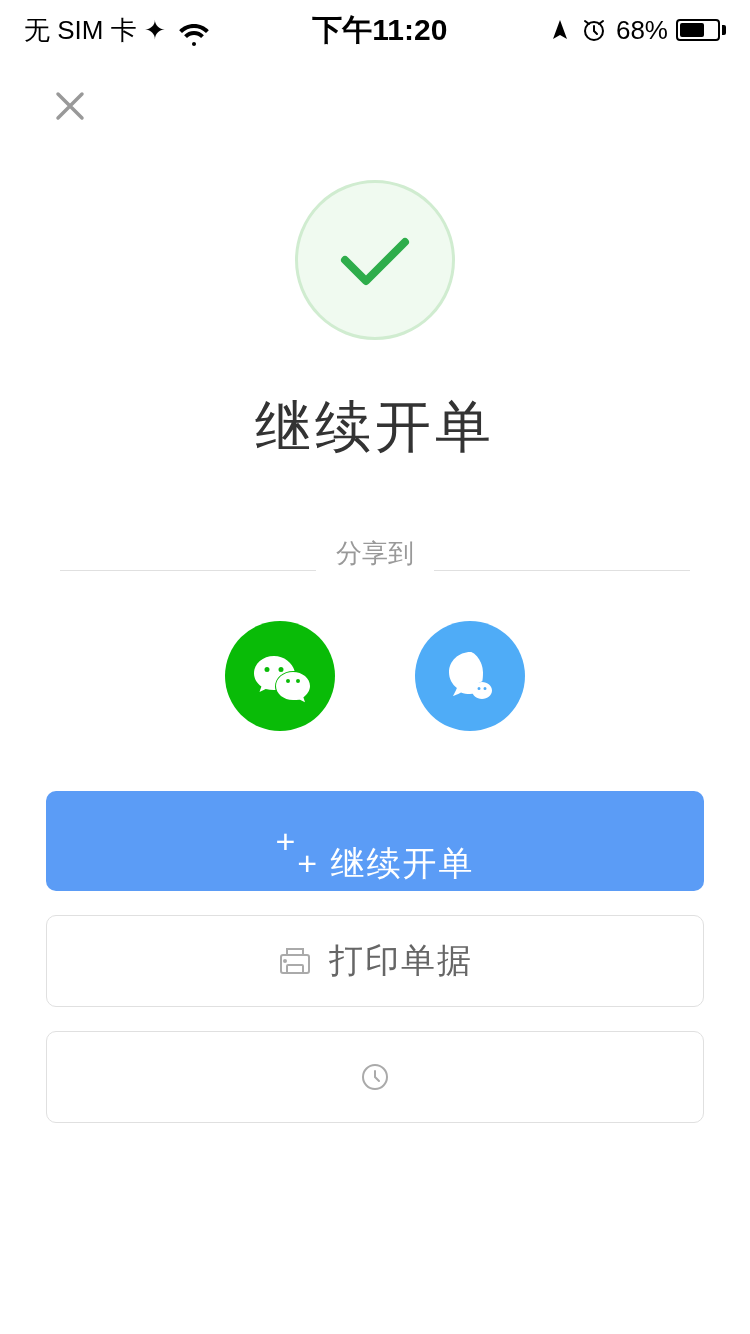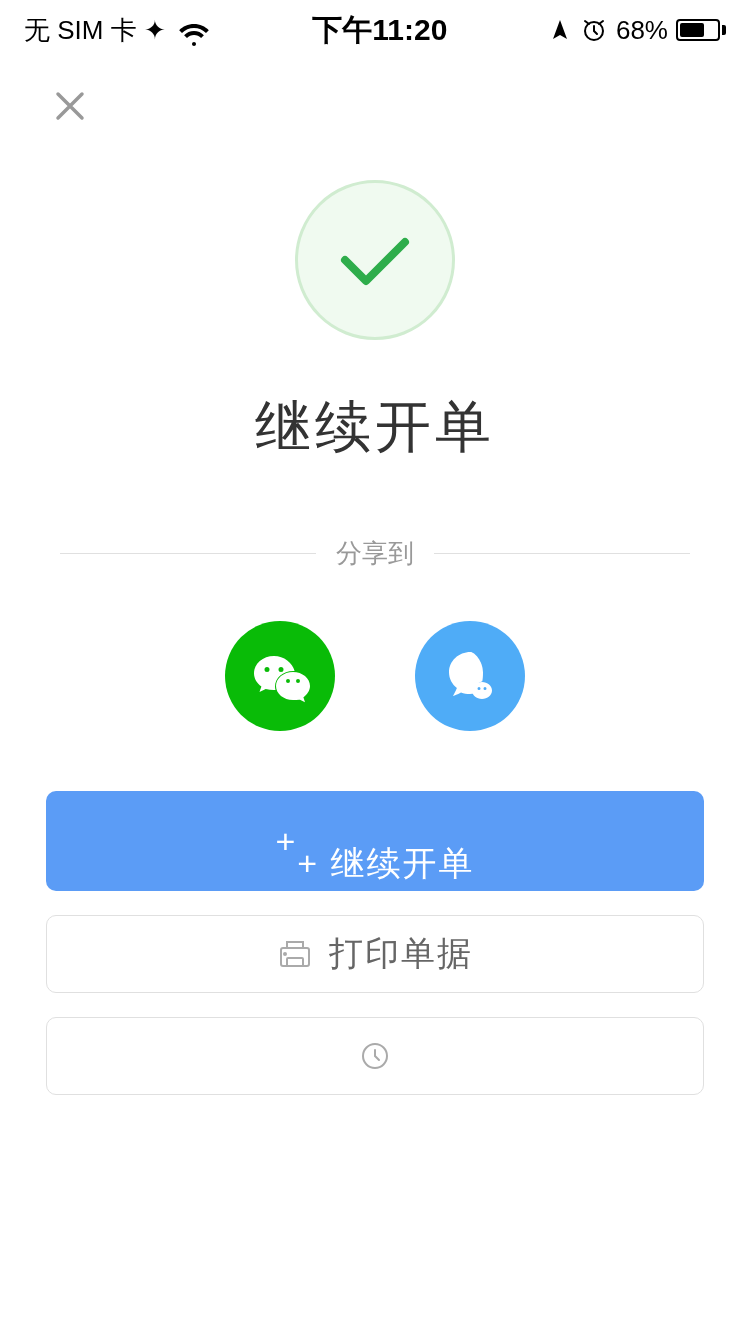--- a/index.html
+++ b/index.html
@@ -96,21 +96,21 @@
     .share-section {
       width: 100%;
       display: flex;
       flex-direction: column;
       align-items: center;
       margin-bottom: 60px;
     }
     .share-divider {
       width: 100%;
       display: flex;
-      align-items: center;
+      align-items: flex-end;
       gap: 20px;
       padding: 0 60px;
       margin-bottom: 50px;
     }
     .divider-line {
       flex: 1;
       height: 1px;
       background: #e0e0e0;
     }
     .share-label {
@@ -162,21 +162,21 @@
       color: #ffffff;
       display: flex;
       align-items: center;
       justify-content: center;
       gap: 16px;
       cursor: pointer;
       letter-spacing: 2px;
     }
     .btn-secondary {
       width: 100%;
-      height: 78px;
+      height: 92px;
       background: #ffffff;
       border: 1.5px solid #e0e0e0;
       border-radius: 10px;
       font-size: 34px;
       color: #666666;
       display: flex;
       align-items: center;
       justify-content: center;
       gap: 16px;
       cursor: pointer;

